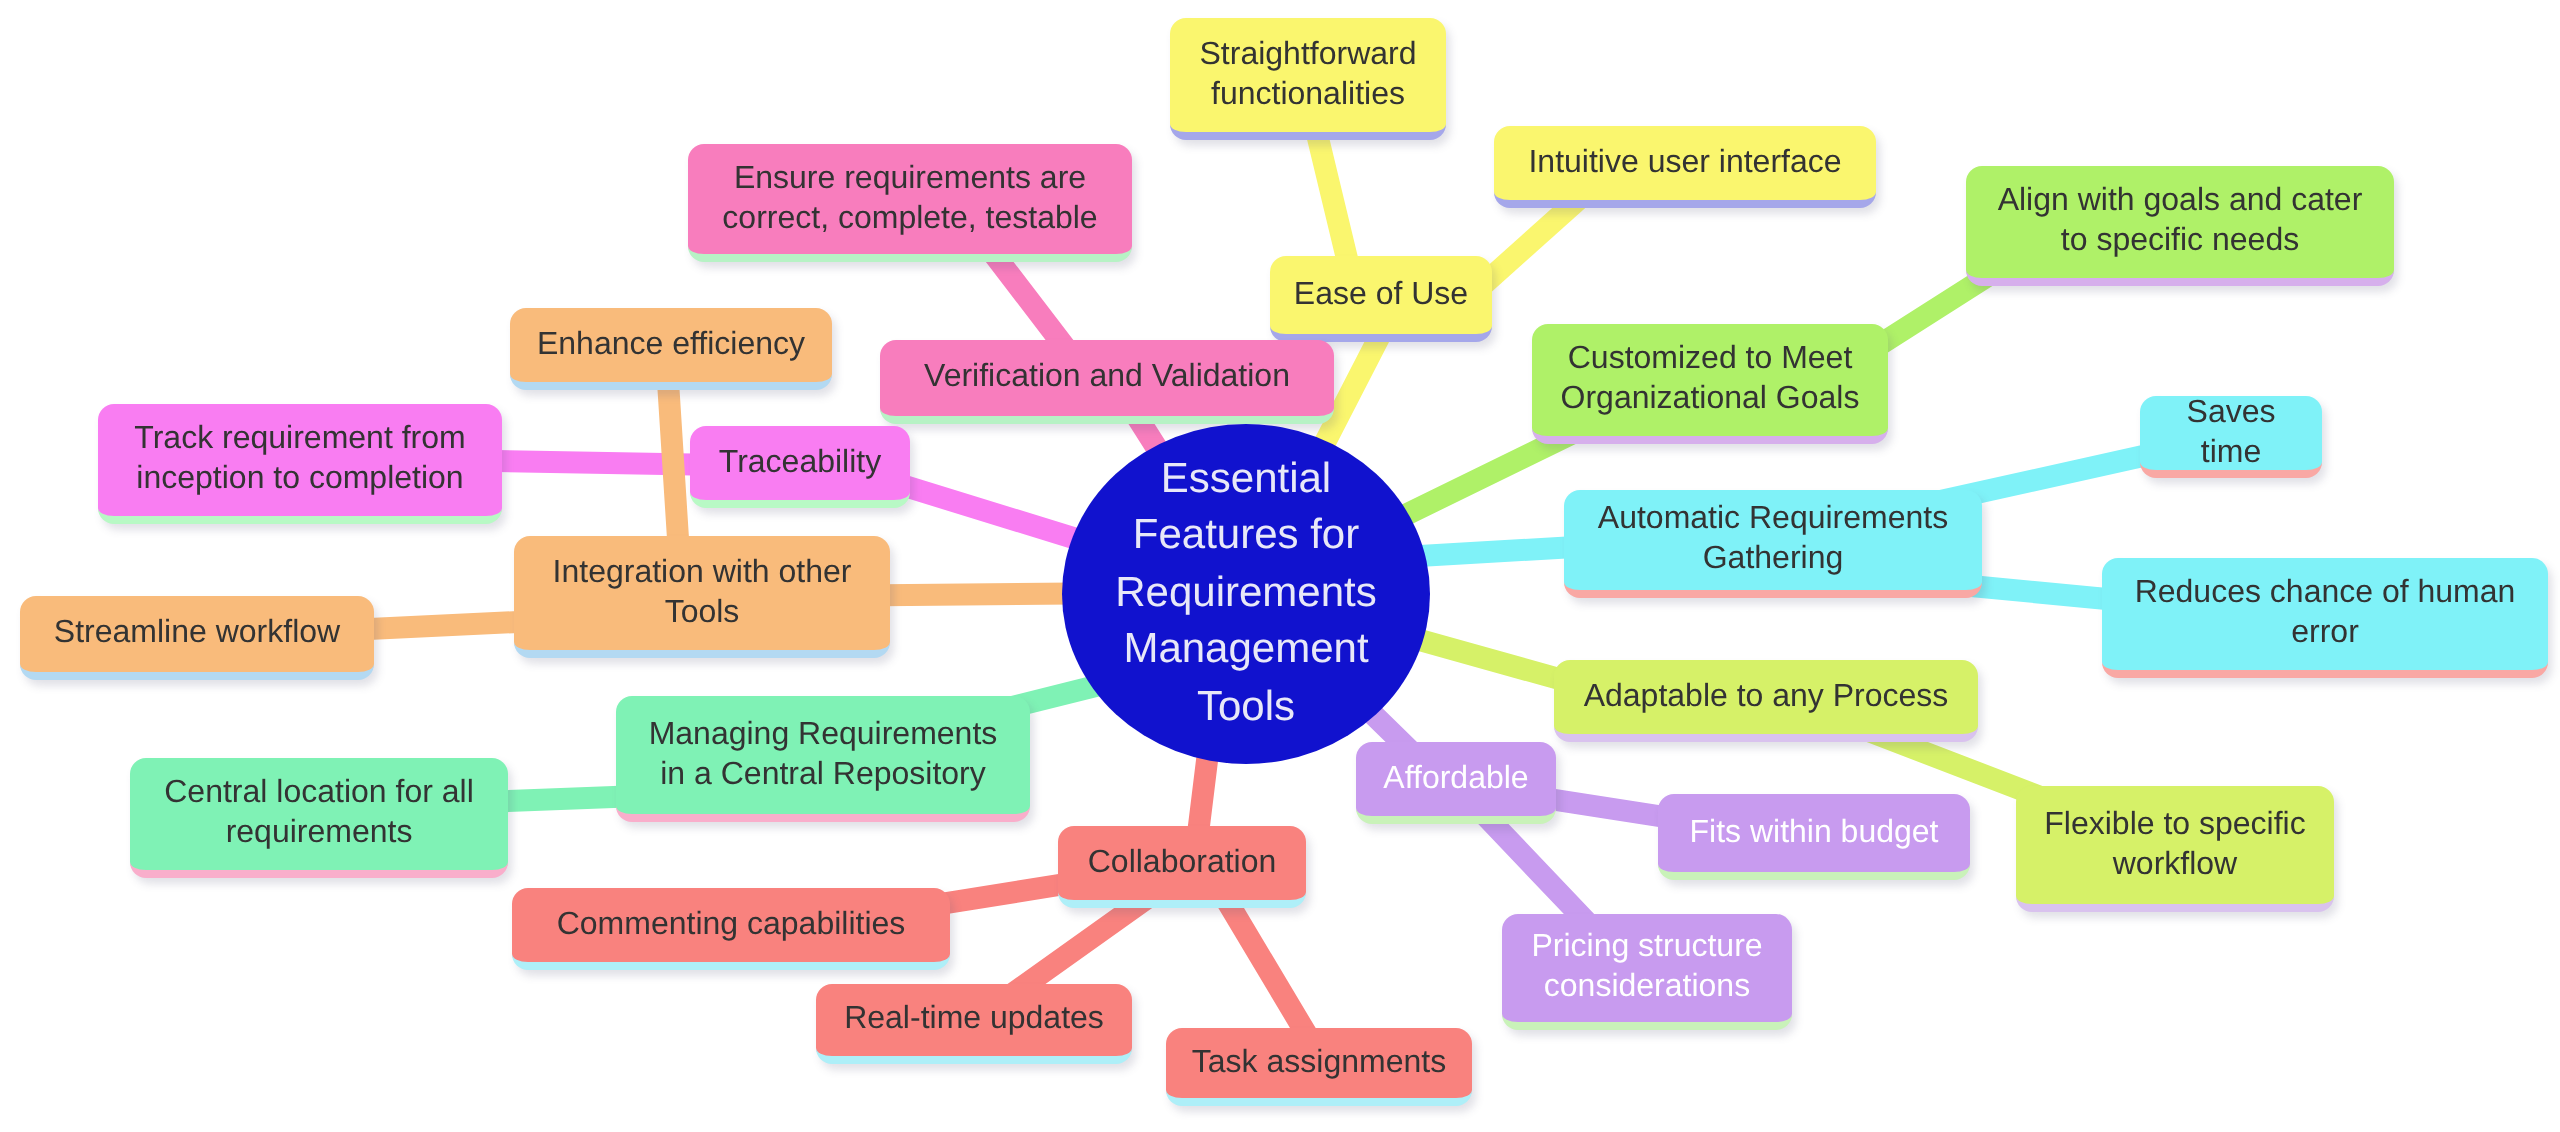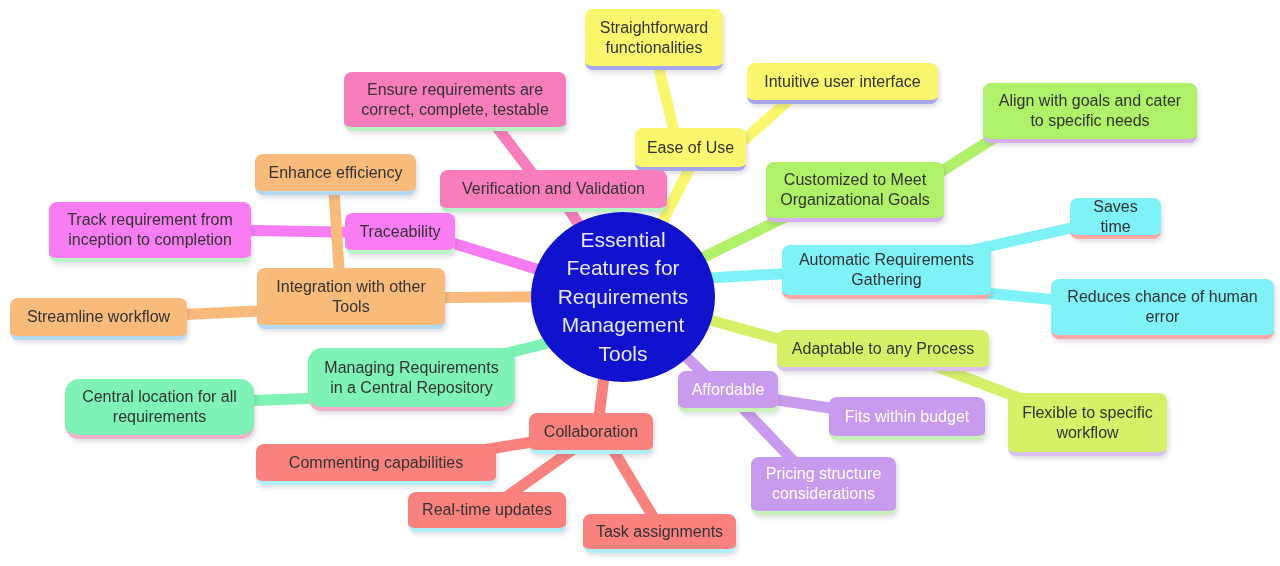--- a/index.html
+++ b/index.html
@@ -30,21 +30,21 @@
     box-shadow:2px 3px 4px rgba(90,90,120,0.18);
   }
   .b-yellow  { background:#FAF66E; border-bottom-color:#A5A7EA; }
   .b-pink    { background:#F87DBD; border-bottom-color:#B7F2C5; }
   .b-magenta { background:#F97DF2; border-bottom-color:#B8F9C5; }
   .b-orange  { background:#F9BB7B; border-bottom-color:#B3D9F2; }
   .b-green   { background:#AFF168; border-bottom-color:#D6AFEC; }
   .b-cyan    { background:#7FF2F8; border-bottom-color:#F9A8A4; }
   .b-lime    { background:#D6F168; border-bottom-color:#D9C2EE; }
   .b-purple  { background:#C89BEF; border-bottom-color:#C9F2B9; color:#ffffff; }
-  .b-mint    { background:#7FF2B5; border-bottom-color:#F9AECB;border-radius:14px; }
+  .b-mint    { background:#7FF2B5; border-bottom-color:#F9AECB; }
   .b-salmon  { background:#F9827E; border-bottom-color:#AEEFF8; }
 
   .root-node {
     position:absolute; z-index:3; box-sizing:border-box;
     left:531px; top:212px; width:184px; height:170px;
     border-radius:50%; background:#1112CE; color:#E8E8F8;
     display:flex; align-items:center; justify-content:center;
     text-align:center; font-size:21px; line-height:1.35;
     white-space:pre-line; padding:8px;
   }
@@ -118,21 +118,21 @@
   <div class="node b-lime" style="left:1008px; top:393px; width:159px; height:63px;">Flexible to specific workflow</div>
 
   <div class="node b-purple" style="left:678px; top:371px; width:100px; height:41px;">Affordable</div>
   <div class="node b-purple" style="left:829px; top:397px; width:156px; height:43px;">Fits within budget</div>
   <div class="node b-purple" style="left:751px; top:457px; width:145px; height:58px;">Pricing structure considerations</div>
 
   <div class="node b-mint" style="left:308px; top:348px; width:207px; height:63px;">Managing Requirements in a Central Repository</div>
   <div class="node b-mint" style="left:65px; top:379px; width:189px; height:60px;">Central location for all requirements</div>
 
   <div class="node b-salmon" style="left:529px; top:413px; width:124px; height:41px;">Collaboration</div>
-  <div class="node b-salmon" style="left:256px; top:444px; width:240px; height:41px;">Commenting capabilities</div>
+  <div class="node b-salmon" style="left:256px; top:444px; width:219px; height:41px;">Commenting capabilities</div>
   <div class="node b-salmon" style="left:408px; top:492px; width:158px; height:40px;">Real-time updates</div>
   <div class="node b-salmon" style="left:583px; top:514px; width:153px; height:39px;">Task assignments</div>
 
   <div class="root-node">Essential Features for
 Requirements
 Management Tools</div>
 
 </div>
 
 </body></html>

